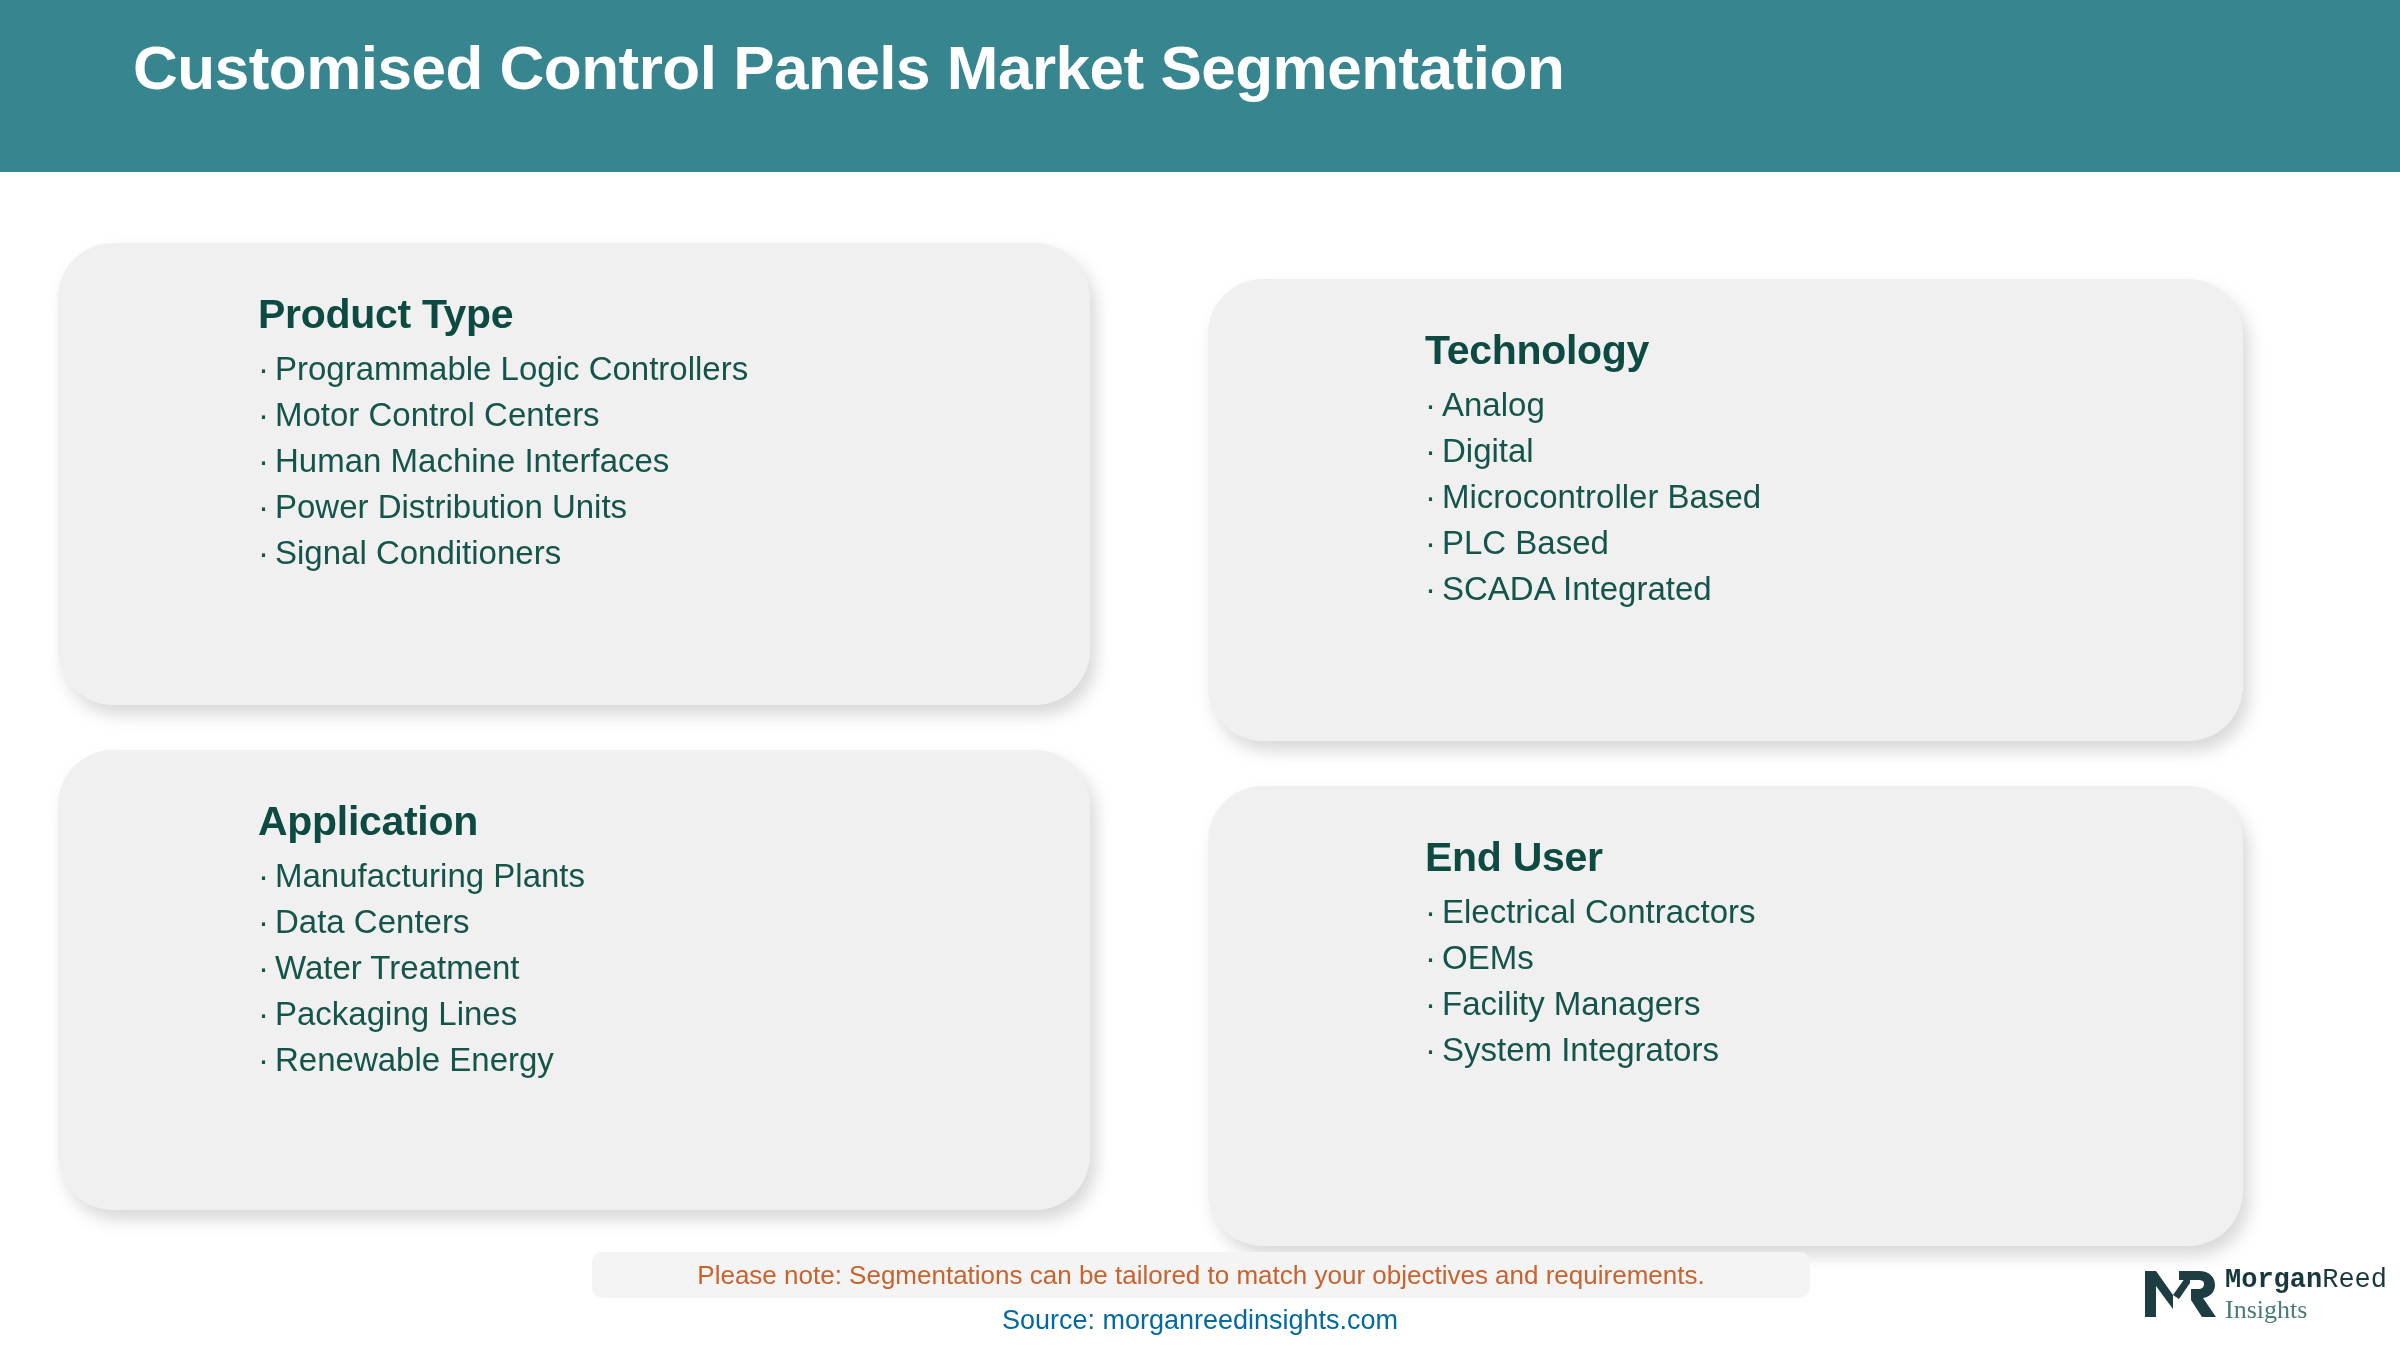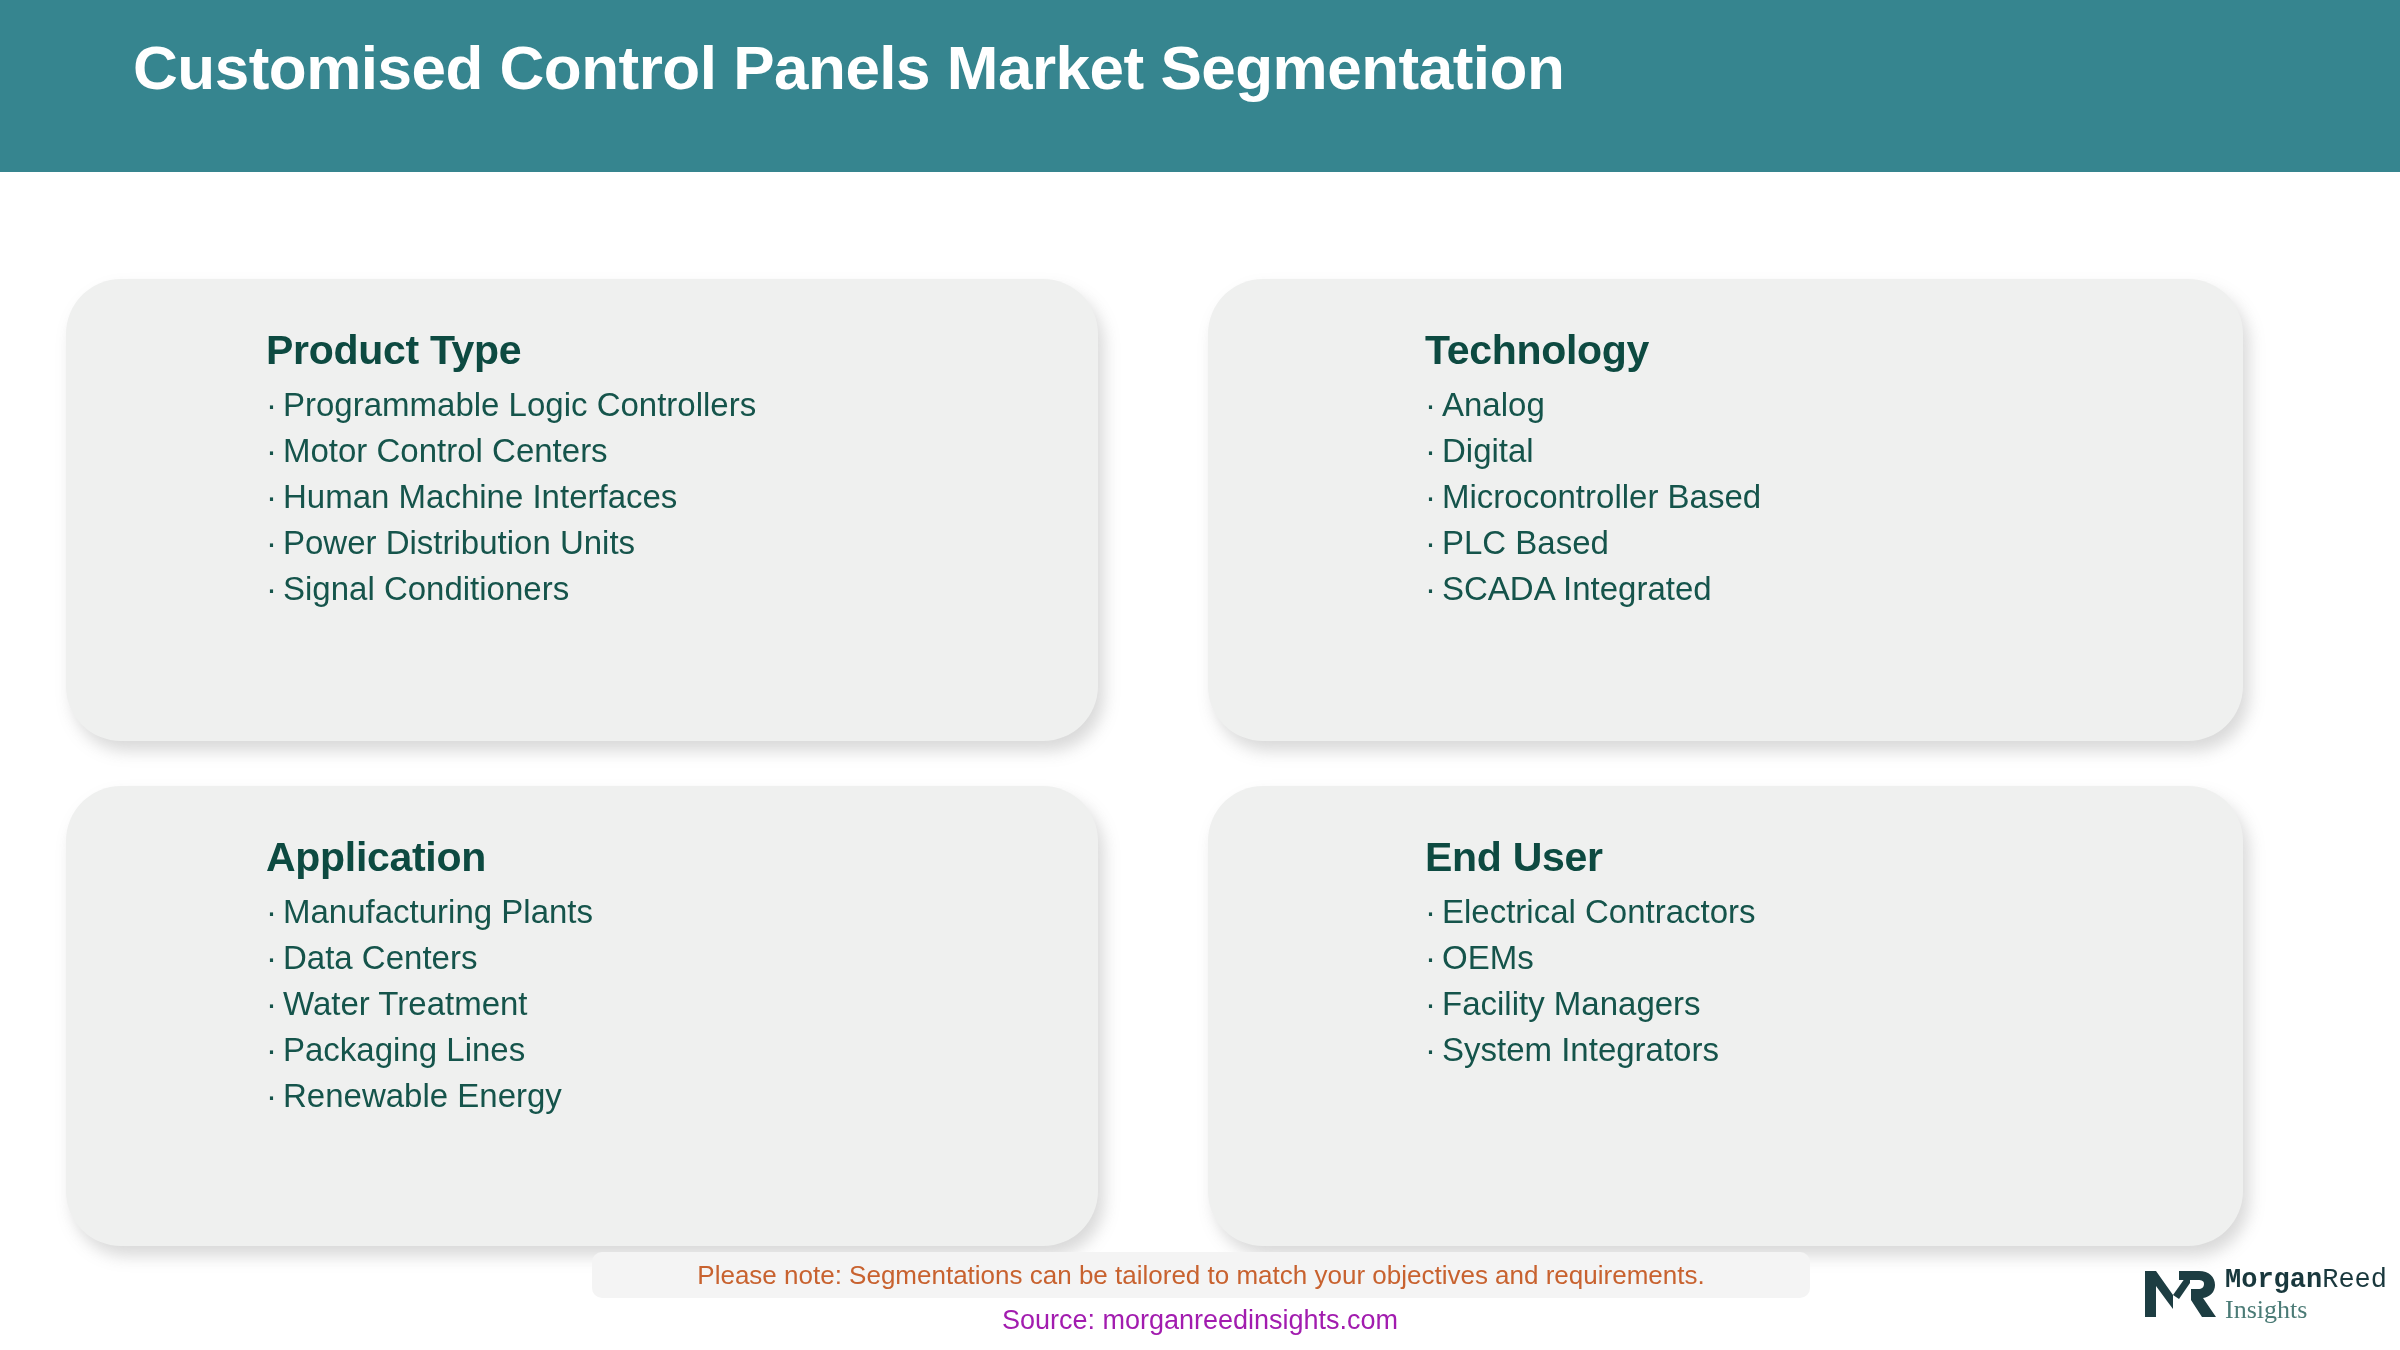--- a/index.html
+++ b/index.html
@@ -44,21 +44,21 @@
     width: 2400px;
     height: 1060px;
   }
   .seg-card {
     position: absolute;
     background: #eff0ef;
     border-radius: 55px;
     box-shadow: 6px 10px 16px rgba(120,120,120,0.28);
     box-sizing: border-box;
   }
-  .seg-card.col-left  { left: 66px;   width: 1032px; margin-top: 36px; }
+  .seg-card.col-left  { left: 58px;   width: 1032px; }
   .seg-card.col-right { left: 1208px; width: 1035px; margin-top: 36px; }
   .seg-card.row-1 { top: 71px;  height: 462px; }
   .seg-card.row-2 { top: 578px; height: 460px; }
 
   .card-inner {
     position: absolute;
     left: 200px;
     top: 48px;
     right: 30px;
   }
@@ -113,21 +113,21 @@
     color: #c8622f;
     white-space: nowrap;
   }
   .source-text {
     position: absolute;
     left: 0;
     top: 1305px;
     width: 2400px;
     text-align: center;
     font-size: 27px;
-    color: #a21caf;
+    color: #0369a1;
   }
 
   
   .logo-wrap {
     position: absolute;
     left: 2143px;
     top: 1265px;
     width: 230px;
     height: 62px;
   }

